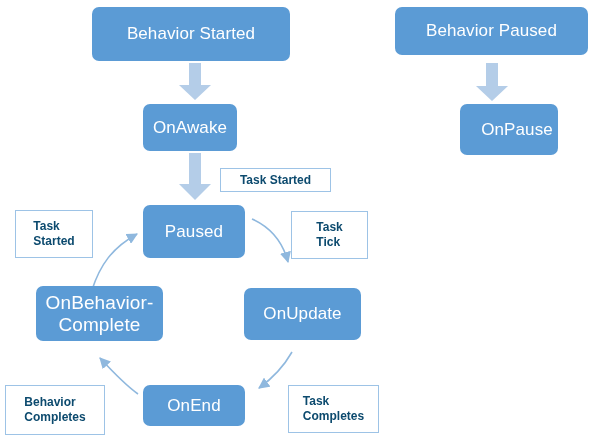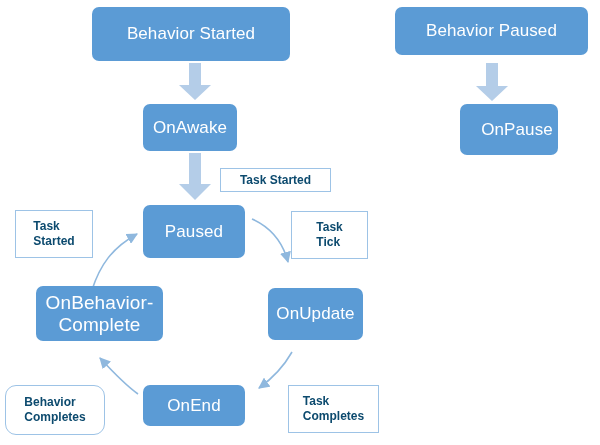--- a/index.html
+++ b/index.html
@@ -103,31 +103,31 @@
 
   <div class="node" style="left:143px; top:104px; width:94px; height:47px; font-size:17px;">OnAwake</div>
 
   <div class="node" style="left:460px; top:104px; width:98px; height:51px; font-size:17px;padding-left:16px;">OnPause</div>
 
   <div class="node" style="left:143px; top:205px; width:102px; height:53px; font-size:17px;">Paused</div>
 
   <div class="node" style="left:36px; top:286px; width:127px; height:55px; font-size:19px;">OnBehavior-
 Complete</div>
 
-  <div class="node" style="left:244px; top:288px; width:95px; height:52px; font-size:17px;margin-left:24px;">OnUpdate</div>
+  <div class="node" style="left:244px; top:288px; width:117px; height:52px; font-size:17px;">OnUpdate</div>
 
   <div class="node" style="left:143px; top:385px; width:102px; height:41px; font-size:17px;">OnEnd</div>
 
   <div class="label-box" style="left:220px; top:168px; width:111px; height:24px; font-size:12px;">Task Started</div>
 
   <div class="label-box" style="left:15px; top:210px; width:78px; height:48px; font-size:12px;">Task
 Started</div>
 
   <div class="label-box" style="left:291px; top:211px; width:77px; height:48px; font-size:12px;">Task
 Tick</div>
 
-  <div class="label-box" style="left:5px; top:385px; width:100px; height:50px; font-size:12px;border-radius:11px;">Behavior
+  <div class="label-box" style="left:5px; top:385px; width:100px; height:50px; font-size:12px;">Behavior
 Completes</div>
 
   <div class="label-box" style="left:288px; top:385px; width:91px; height:48px; font-size:12px;">Task
 Completes</div>
 
 </div>
 
 </body></html>

